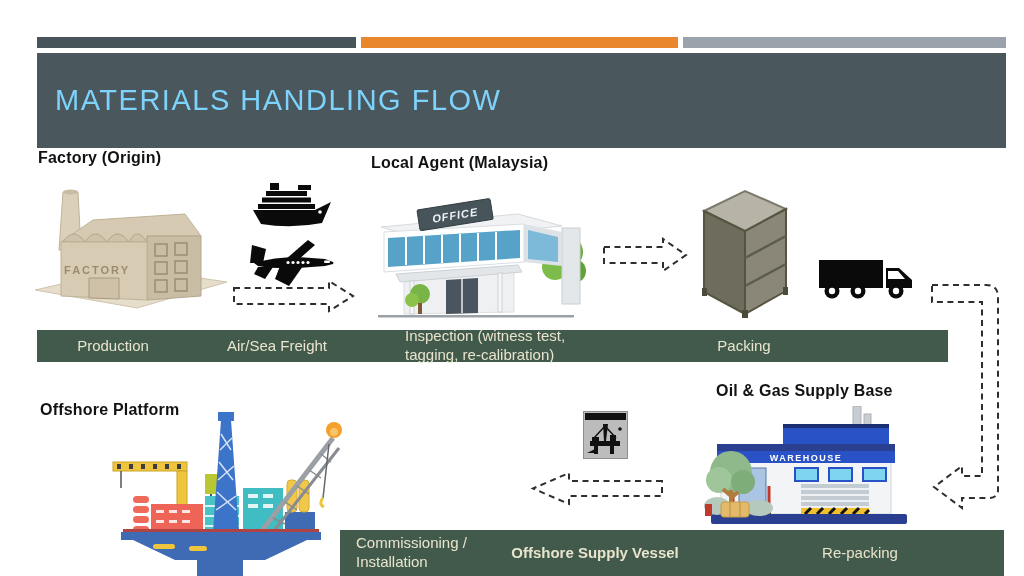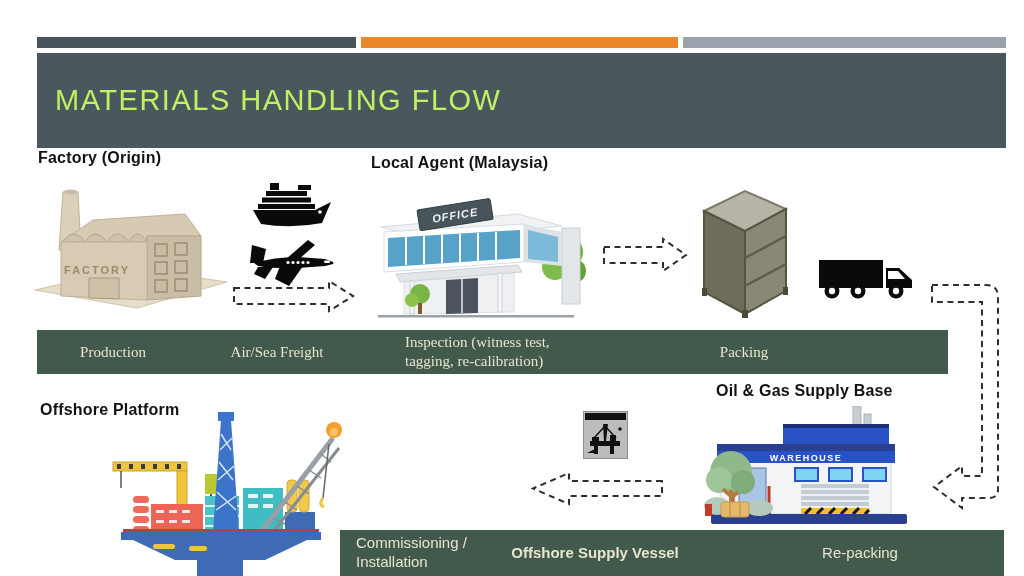--- a/index.html
+++ b/index.html
@@ -8,21 +8,21 @@
   .abs{position:absolute;}
   
   .bar{position:absolute;top:37px;height:11px;}
   .bar.slate{left:37px;width:319px;background:#47545a;}
   .bar.orange{left:361px;width:317px;background:#e8872c;}
   .bar.gray{left:683px;width:323px;background:#9aa2ab;}
   
   .title-slab{position:absolute;left:37px;top:53px;width:969px;height:95px;background:#4a575d;
               display:flex;align-items:center;}
   .title-slab h1{margin:0 12px 0 18px;font-size:29px;font-weight:400;letter-spacing:1.5px;
-                 color:#bef264;font-family:"Liberation Sans", sans-serif;text-align:center;}
+                 color:#7dd3fc;font-family:"Liberation Sans", sans-serif;text-align:center;}
   
   .heading{position:absolute;font-size:16px;font-weight:700;color:#121212;letter-spacing:0.2px;}
   
   .banner{position:absolute;background:#425a4b;color:#e8e4cd;font-size:15px;}
   .b-item{position:absolute;top:0;height:100%;display:flex;align-items:center;line-height:1.25;}
   .b-center{justify-content:center;text-align:center;}
   .b-left{justify-content:flex-start;text-align:left;}
   svg{display:block;}
   .dash{fill:none;stroke:#2e2e2e;stroke-width:2;stroke-dasharray:6 4.5;}
 </style>
@@ -159,21 +159,21 @@
         <circle cx="40" cy="37" r="3.2" fill="#ffffff"></circle>
       <circle cx="78" cy="37" r="7.5" fill="#0a0a0a"></circle>
         <circle cx="78" cy="37" r="3.2" fill="#ffffff"></circle>
     </g>
   </svg>
 
   <svg class="abs" style="left:925px;top:275px;" width="78" height="236" viewBox="0 0 78 236">
     <path class="dash" d="M7,10 H61 Q73,10 73,22 V215 Q73,223 63,223 H37 V233 L9,212 L37,191 V201 H57 V27 H7 Z"></path>
   </svg>
 
-  <div class="banner" style="left:37px;top:330px;width:911px;height:44px;font-family:Liberation Serif, serif;">
+  <div class="banner" style="left:37px;top:330px;width:911px;height:32px;">
     <div class="b-item b-center" style="left:16px;width:120px;">Production</div>
     <div class="b-item b-center" style="left:170px;width:140px;">Air/Sea Freight</div>
     <div class="b-item b-left" style="left:368px;width:188px;">Inspection (witness test, tagging, re-calibration)</div>
     <div class="b-item b-center" style="left:647px;width:120px;">Packing</div>
   </div>
 
   <svg class="abs" style="left:93px;top:400px;" width="252" height="176" viewBox="0 0 252 176">
     <rect x="20" y="62" width="74" height="9" fill="#f0c53e" stroke="#caa32a"></rect>
     <g fill="#3c3c3c">
       <rect x="24" y="64" width="4" height="5"></rect>

